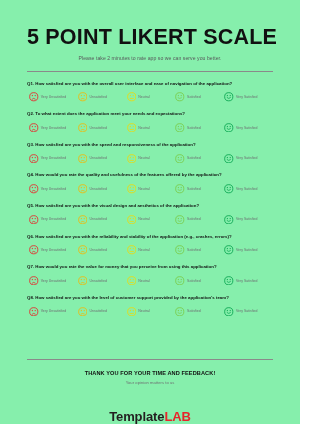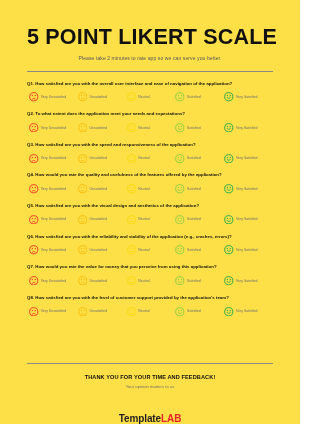--- a/index.html
+++ b/index.html
@@ -11,21 +11,21 @@
     width: 300px;
     height: 424px;
     overflow: hidden;
     font-family: "Liberation Sans", sans-serif;
     color: #1a1a1a;
     position: relative;
   }
   .page {
     width: 300px;
     height: 424px;
-    background: #fde047;
+    background: #86efac;
     box-sizing: border-box;
     padding: 0 27px;
     display: flex;
     flex-direction: column;
   }
   .header {
     padding-top: 26px;
     text-align: center;
   }
   .title {
@@ -105,21 +105,21 @@
     letter-spacing: 0.1px;
   }
   .opinion {
     font-size: 4.1px;
     color: #6d6e71;
     margin-top: 4.5px;
     letter-spacing: 0.05px;
   }
   .logo {
     margin-top: 24px;
-    font-size: 10px;
+    font-size: 13px;
     font-weight: 700;
     letter-spacing: -0.1px;
   }
   .logo .tpl { color: #231f20; }
   .logo .lab { color: #e8242a; }
 </style>
 </head>
 <body>
 
 <div class="page">

